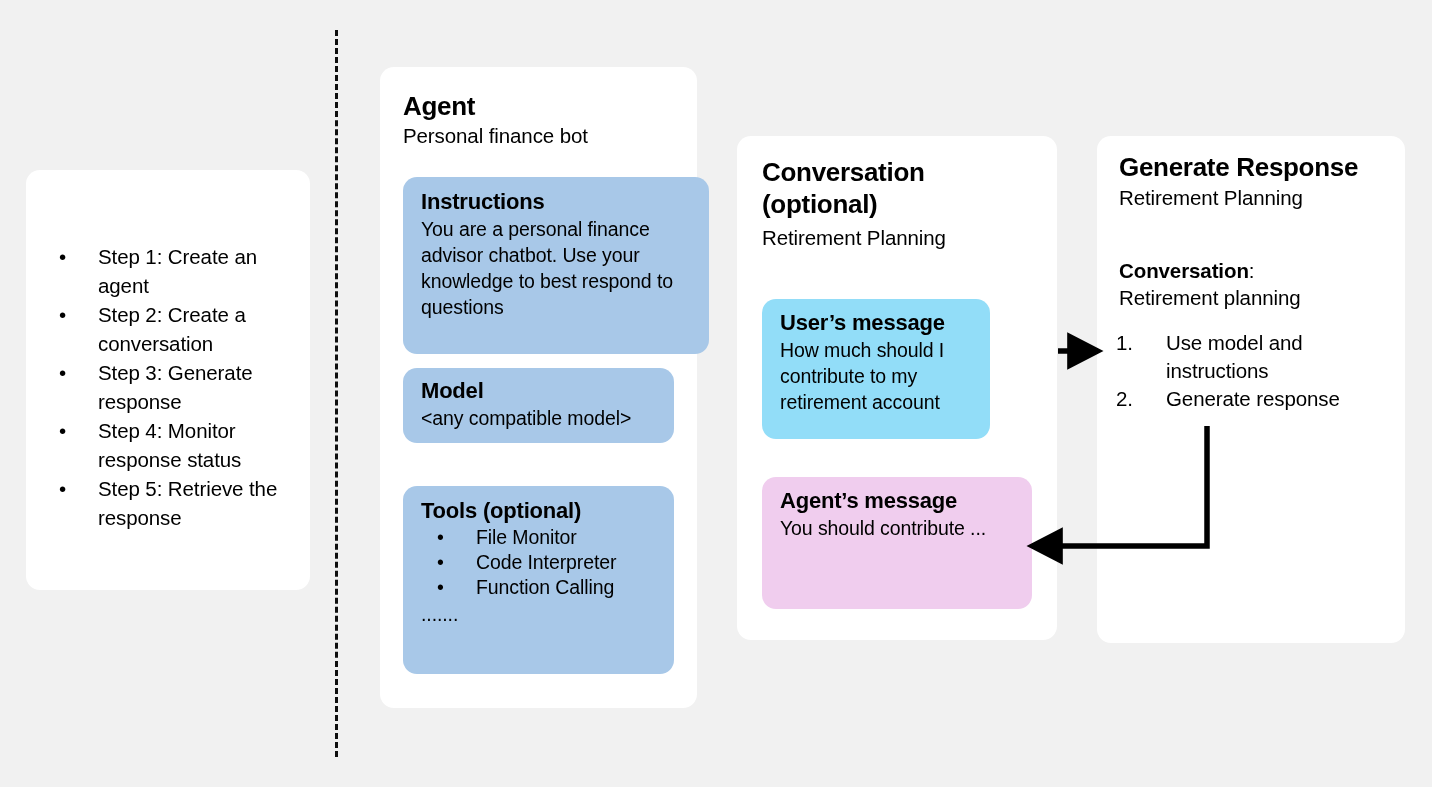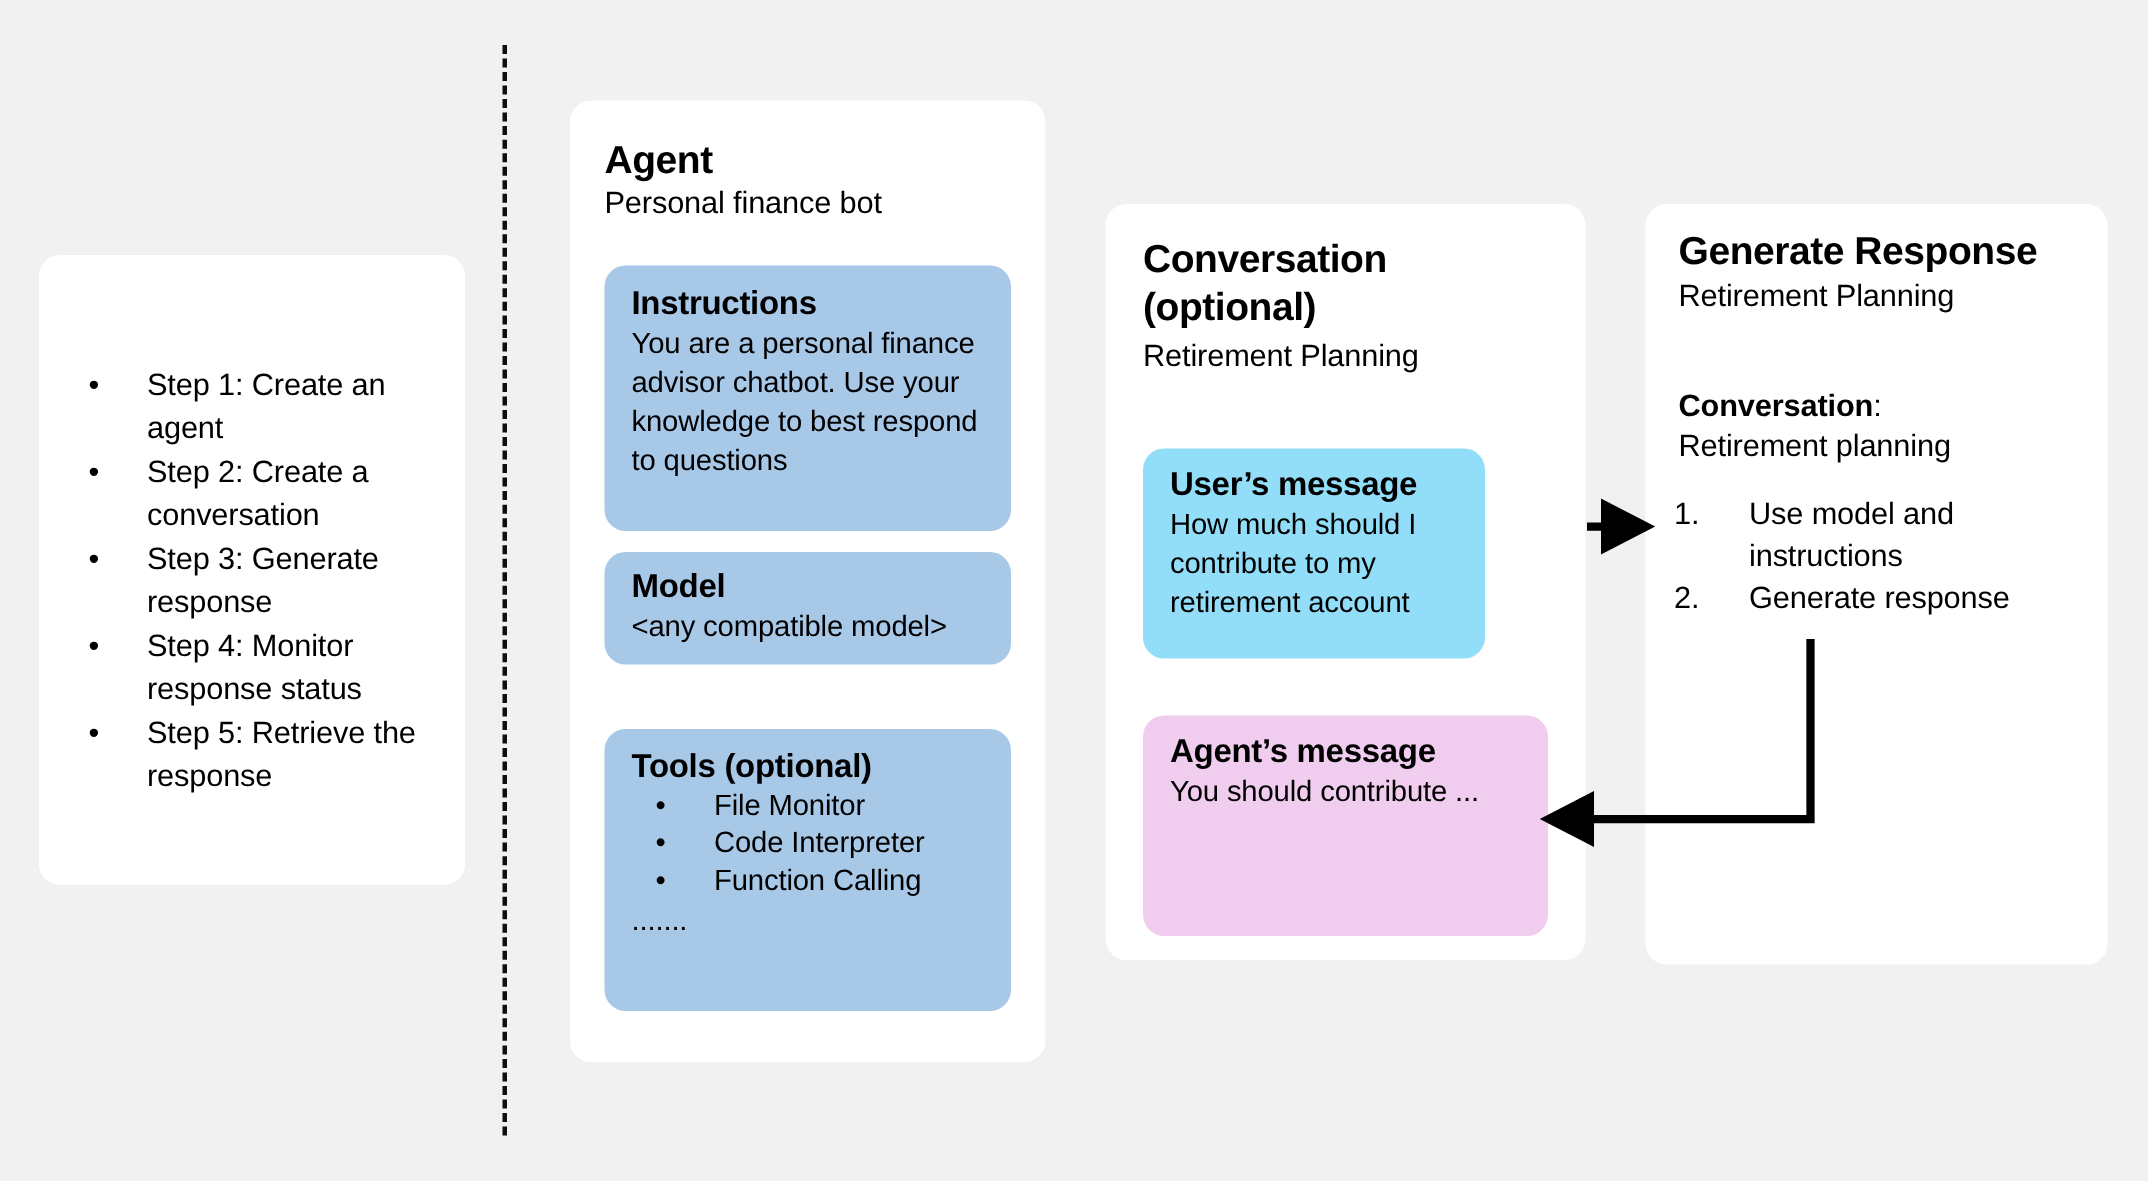--- a/index.html
+++ b/index.html
@@ -111,21 +111,21 @@
   .box-body {
     font-size: 19.5px;
     line-height: 26px;
     letter-spacing: -0.1px;
     margin: 0;
   }
 
   #instructions-box {
     left: 23px;
     top: 110px;
-    width: 271px;
+    width: 306px;
     height: 177px;
     padding: 11px 14px 0 18px;
   }
   #model-box {
     left: 23px;
     top: 301px;
     width: 271px;
     height: 75px;
     padding: 9px 14px 0 18px;
   }
@@ -181,21 +181,21 @@
     background: #92ddf8;
     border-radius: 14px;
     box-sizing: border-box;
     padding: 10px 12px 0 18px;
   }
   #agent-msg-box {
     position: absolute;
     left: 25px;
     top: 341px;
     width: 270px;
-    height: 147px;
+    height: 132px;
     background: #f0cdee;
     border-radius: 14px;
     box-sizing: border-box;
     padding: 10px 12px 0 18px;
   }
 
   
   #generate-card {
     left: 1097px;
     top: 136px;

